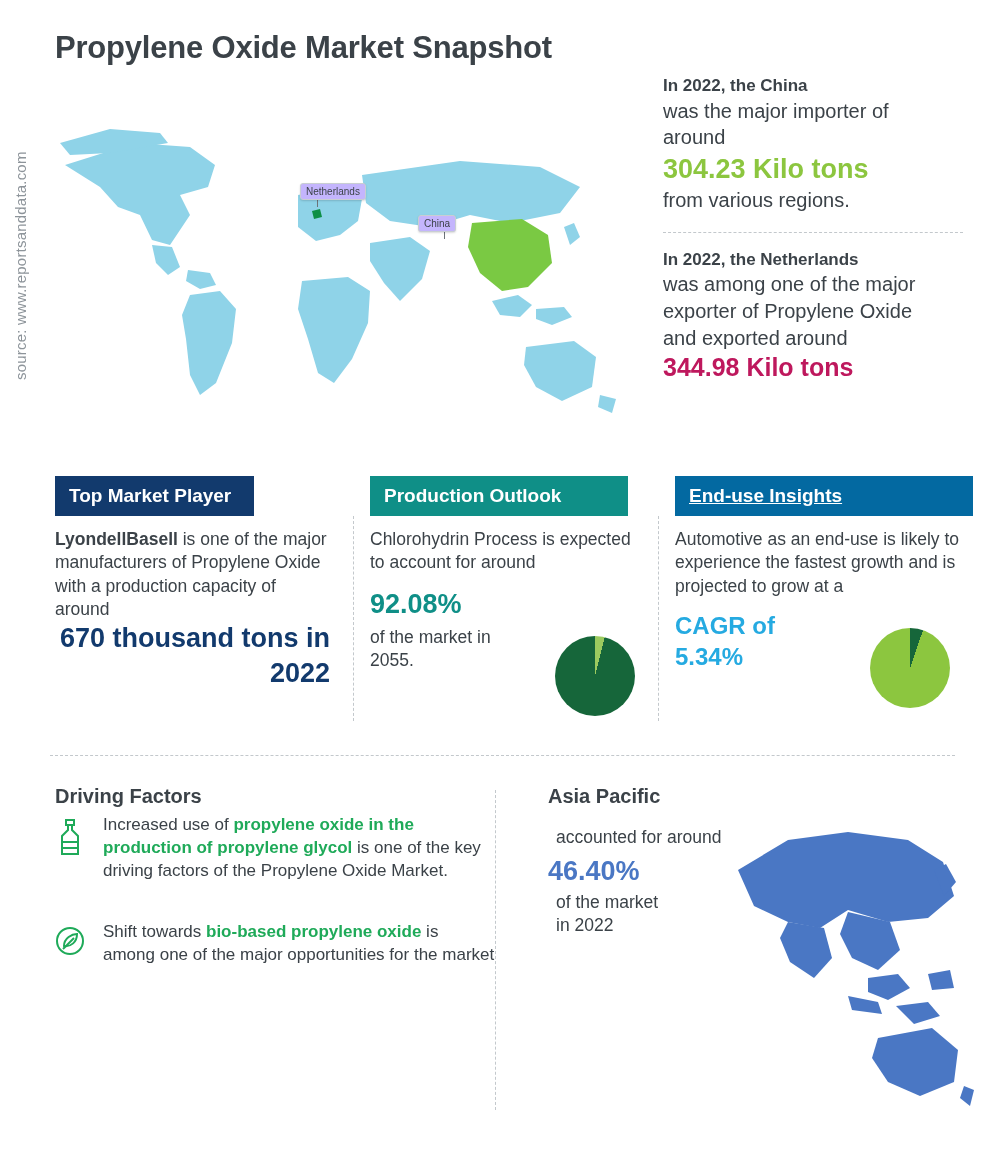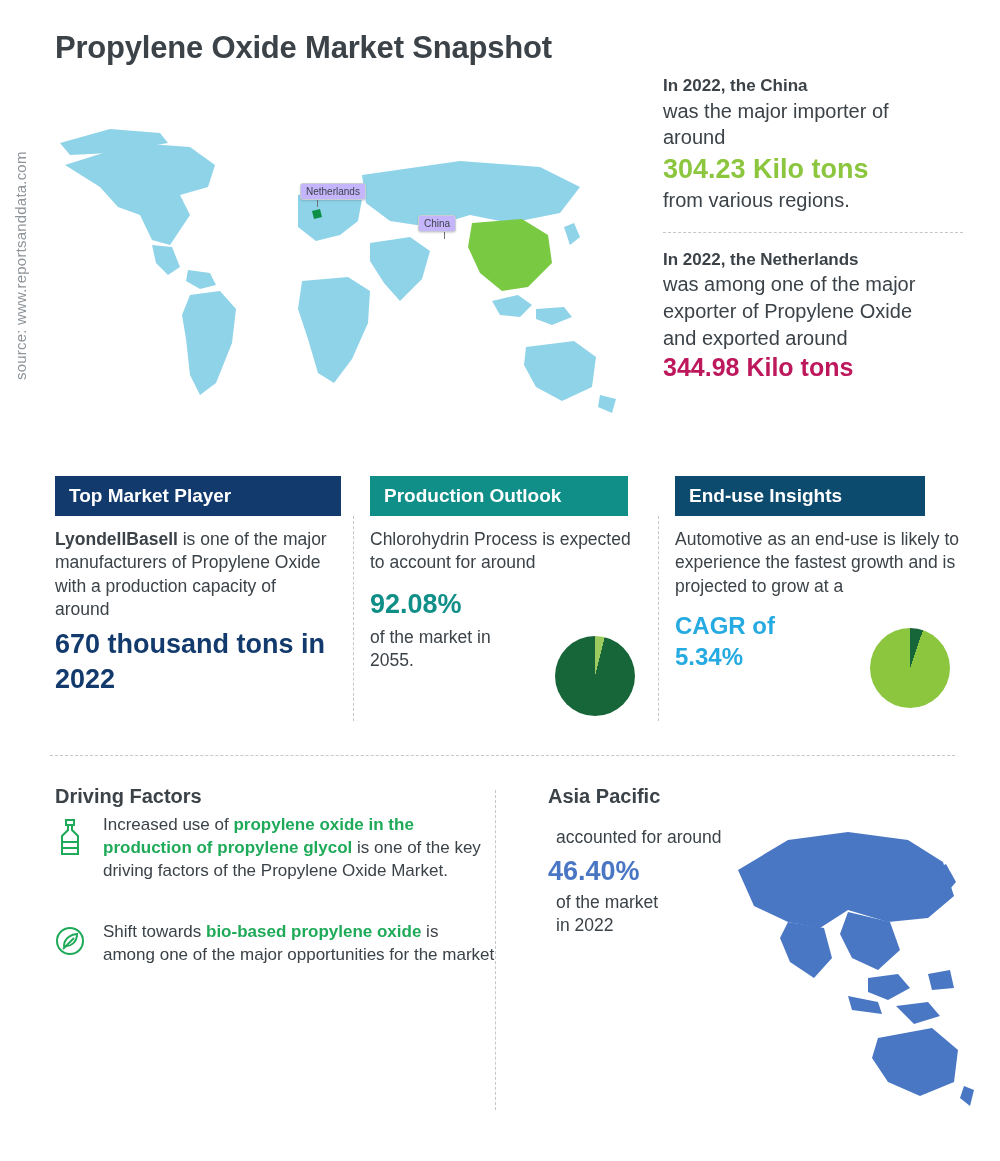--- a/index.html
+++ b/index.html
@@ -109,23 +109,23 @@
   .card-2{ left:330px; width:275px; }
   .card-3{ left:635px; width:305px; }
 
   .card-head{
     color:#ffffff;
     font-size:19px;
     font-weight:bold;
     padding:9px 14px;
     display:inline-block;
   }
-  .head-navy{ background:#123a6d; width:286px; }
+  .head-navy{ background:#123a6d; width:199px; }
   .head-teal{ background:#0f8f87; width:258px; }
-  .head-blue{ background:#0c4a6e; width:250px; }
+  .head-blue{ background:#0369a1; width:298px;text-decoration:underline; }
 
   .card-text{
     font-size:17.5px;
     line-height:1.33;
     color:#3b4248;
     margin-top:12px;
   }
   .big-navy{
     font-size:27px; font-weight:bold; color:#123a6d; line-height:1.3;
   }
@@ -259,21 +259,21 @@
   </div>
 </div>
 
 <div class="cards">
 
   <div class="card card-1">
     <div class="card-head head-navy">Top Market Player</div>
     <div class="card-text">
       <b>LyondellBasell</b><span> is one of the major manufacturers of Propylene Oxide with a production capacity of around</span>
     </div>
-    <div class="big-navy" style="margin-top:6px;">670 thousand tons  in 2022</div>
+    <div class="big-navy" style="text-align:right;">670 thousand tons  in 2022</div>
   </div>
 
   <div class="vdiv vdiv-1"></div>
 
   <div class="card card-2">
     <div class="card-head head-teal">Production Outlook</div>
     <div class="card-text">Chlorohydrin Process is expected to account for around</div>
     <div class="big-teal" style="margin-top:12px;">92.08%</div>
     <div class="card-text" style="margin-top:4px; width:150px;">of the market in 2055.</div>
     <div class="pie pie-1"></div>

